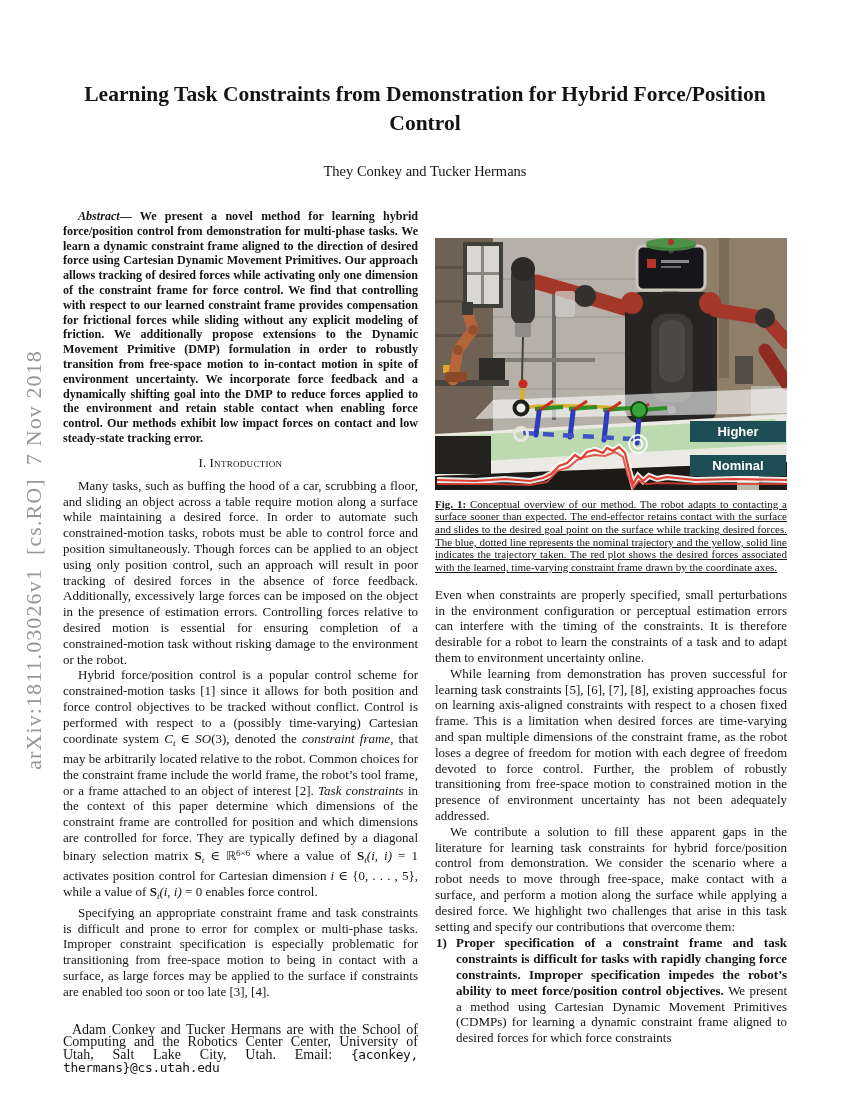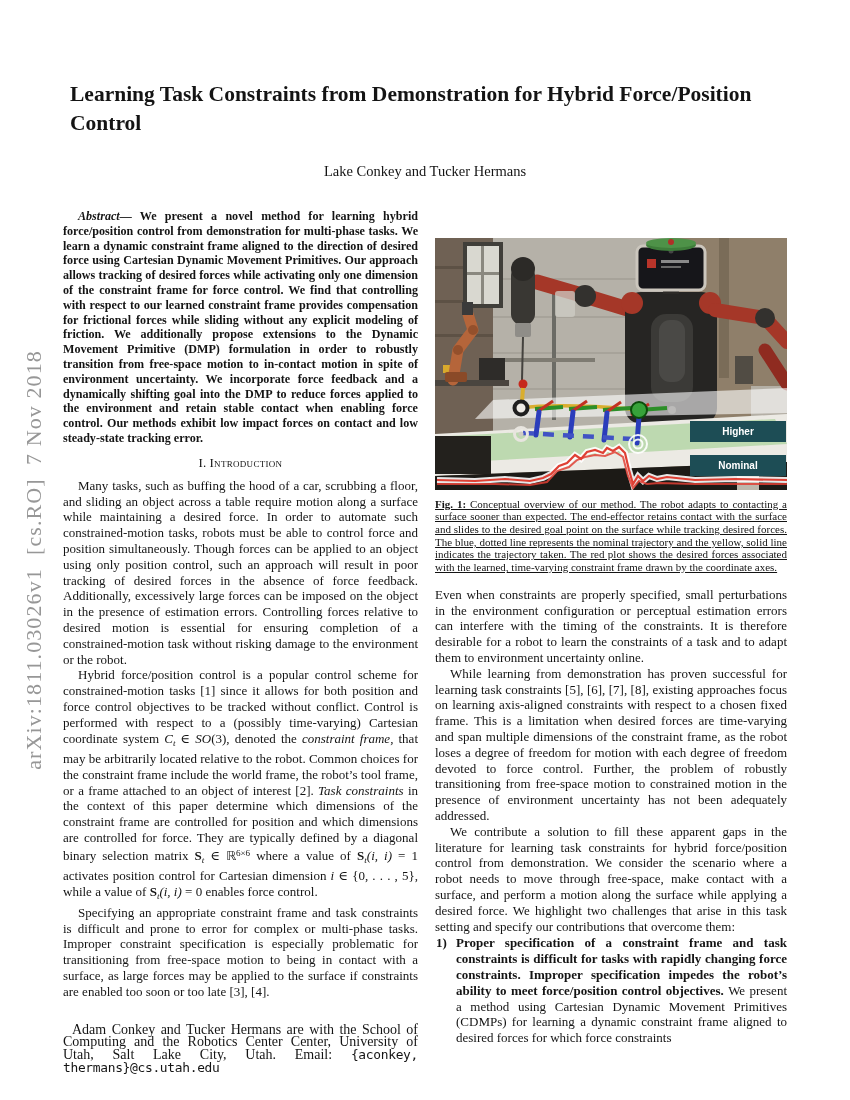--- a/index.html
+++ b/index.html
@@ -9,21 +9,21 @@
     background:#ffffff; overflow:hidden; color:#141414;
     font-family:"Liberation Serif","DejaVu Serif",serif;
   }
   
   .arxiv-text {
     position:absolute; left:21px; top:560px;
     transform:rotate(-90deg) translateX(-50%); transform-origin:0 0;
     white-space:pre; font-size:22px; letter-spacing:1.1px; color:#979797;
   }
   
-  .title { margin:80px 70px 0; font-weight:bold; font-size:21.5px; line-height:29px; }
+  .title { margin:80px 70px 0; text-align:center; font-weight:bold; font-size:21.5px; line-height:29px; }
   .authors { margin-top:25px; text-align:center; font-size:14.5px; }
   
   .cols { display:flex; gap:17px; margin:29px 63px 0; align-items:center; }
   .col { width:358px; }
   .col-right { width:352px; }
   p.body { font-size:13px; line-height:15.8px; text-align:justify; text-indent:15px; }
   p.noindent { text-indent:0; }
   .abstract { font-weight:bold; font-size:12.1px; line-height:14.8px; text-align:justify; text-indent:15px; }
   .sec-heading { text-align:center; font-size:13px; margin:9px 0 7px; }
   .sc { font-variant:small-caps; letter-spacing:0.3px; }
@@ -36,41 +36,41 @@
   .sup { font-size:0.7em; vertical-align:0.45em; }
   .bb { font-family:"DejaVu Sans",sans-serif; font-size:0.95em; }
   .mono { font-family:"DejaVu Sans Mono","Liberation Mono",monospace; font-size:0.92em; letter-spacing:-0.3px; }
   .footnote { margin-top:24px; font-size:14px; line-height:12.8px; text-align:justify; text-indent:9px; }
   
   .fig-wrap { position:relative; width:352px; height:252px; }
   .fig-wrap svg { display:block; }
   .fig-label {
     position:absolute; right:1px; width:96px; height:21px; background:#1d4d55;
     color:#ffffff; font-family:"Liberation Sans",sans-serif; font-weight:bold;
-    font-size:10px; display:flex; align-items:center; justify-content:center;
+    font-size:13px; display:flex; align-items:center; justify-content:center;
   }
   .fig-label.higher { top:183px; }
   .fig-label.nominal { top:217px;margin-left:12px; }
   .fig-caption { margin-top:8px; font-size:11px; line-height:12.7px; text-align:justify;text-decoration:underline; }
   .after-fig { margin-top:13px; }
   .list-item { position:relative; margin-top:1px; padding-left:21px; font-size:13px; line-height:15.8px; text-align:justify; }
   .list-num { position:absolute; left:1px; top:0; font-weight:bold; }
 </style>
 </head>
 <body>
 
 <div class="page">
 
   <div class="arxiv-text">arXiv:1811.03026v1  [cs.RO]  7 Nov 2018</div>
 
   <div class="title">
     <div>Learning Task Constraints from Demonstration for Hybrid Force/Position</div>
     <div>Control</div>
   </div>
-  <div class="authors">Lake Conkey and Tucker Hermans</div>
+  <div class="authors">They Conkey and Tucker Hermans</div>
 
   <div class="cols">
 
     <div class="col">
       <p class="abstract"><span class="bi">Abstract—</span><span> We present a novel method for learning hybrid force/position control from demonstration for multi-phase tasks. We learn a dynamic constraint frame aligned to the direction of desired force using Cartesian Dynamic Movement Primitives. Our approach allows tracking of desired forces while activating only one dimension of the constraint frame for force control. We find that controlling with respect to our learned constraint frame provides compensation for frictional forces while sliding without any explicit modeling of friction. We additionally propose extensions to the Dynamic Movement Primitive (DMP) formulation in order to robustly transition from free-space motion to in-contact motion in spite of environment uncertainty. We incorporate force feedback and a dynamically shifting goal into the DMP to reduce forces applied to the environment and retain stable contact when enabling force control. Our methods exhibit low impact forces on contact and low steady-state tracking error.</span></p>
       <div class="sec-heading"><span>I. </span><span class="sc">Introduction</span></div>
       <p class="body">Many tasks, such as buffing the hood of a car, scrubbing a floor, and sliding an object across a table require motion along a surface while maintaining a desired force. In order to automate such constrained-motion tasks, robots must be able to control force and position simultaneously. Though forces can be applied to an object using only position control, such an approach will result in poor tracking of desired forces in the absence of force feedback. Additionally, excessively large forces can be imposed on the object in the presence of estimation errors. Controlling forces relative to desired motion is essential for ensuring completion of a constrained-motion task without risking damage to the environment or the robot.</p>
       <p class="body"><span>Hybrid force/position control is a popular control scheme for constrained-motion tasks [1] since it allows for both position and force control objectives to be tracked without conflict. Control is performed with respect to a (possibly time-varying) Cartesian coordinate system </span><span class="mi">C</span><span class="sub">t</span><span> ∈ </span><span class="mi">SO</span><span>(3), denoted the </span><span class="it">constraint frame</span><span>, that may be arbitrarily located relative to the robot. Common choices for the constraint frame include the world frame, the robot’s tool frame, or a frame attached to an object of interest [2]. </span><span class="it">Task constraints</span><span> in the context of this paper determine which dimensions of the constraint frame are controlled for position and which dimensions are controlled for force. They are typically defined by a diagonal binary selection matrix </span><span class="mb">S</span><span class="sub">t</span><span> ∈ </span><span class="bb">ℝ</span><span class="sup">6×6</span><span> where a value of </span><span class="mb">S</span><span class="sub">t</span><span class="mi">(i, i)</span><span> = 1 activates position control for Cartesian dimension </span><span class="mi">i</span><span> ∈ {0, . . . , 5}, while a value of </span><span class="mb">S</span><span class="sub">t</span><span class="mi">(i, i)</span><span> = 0 enables force control.</span></p>
       <p class="body">Specifying an appropriate constraint frame and task constraints is difficult and prone to error for complex or multi-phase tasks. Improper constraint specification is especially problematic for transitioning from free-space motion to being in contact with a surface, as large forces may be applied to the surface if constraints are enabled too soon or too late [3], [4].</p>
       <div class="footnote"><span>Adam Conkey and Tucker Hermans are with the School of Computing and the Robotics Center Center, University of Utah, Salt Lake City, Utah. Email: </span><span class="mono">{aconkey, thermans}@cs.utah.edu</span></div>

